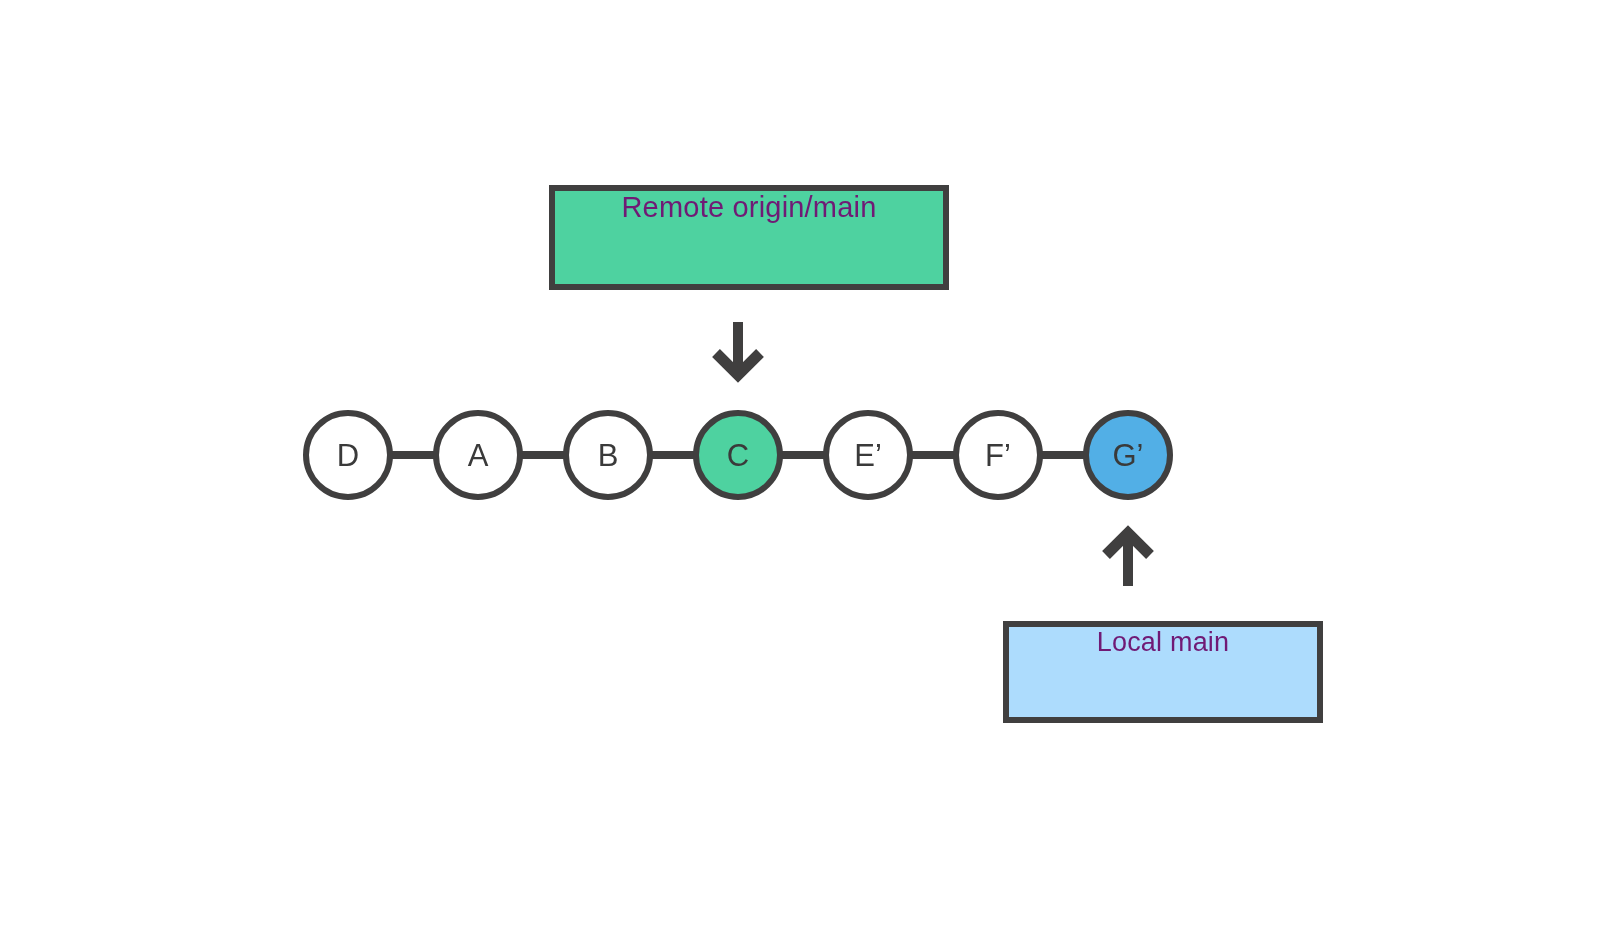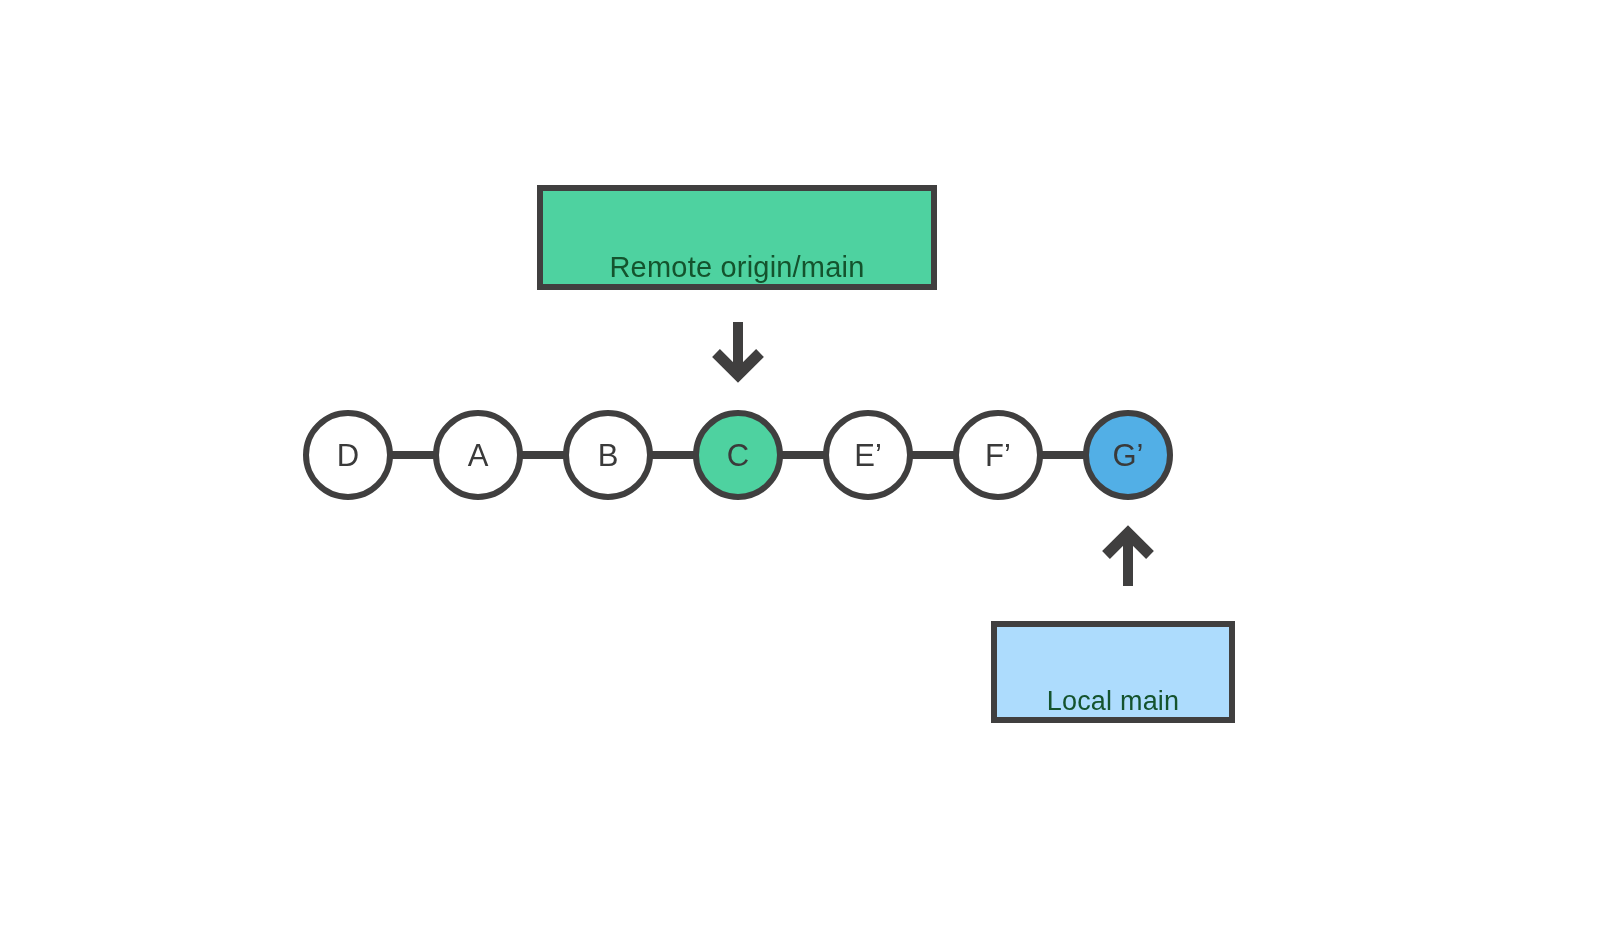--- a/index.html
+++ b/index.html
@@ -22,37 +22,38 @@
     width: 1600px;
     height: 929px;
   }
 
   
   .label-box {
     position: absolute;
     box-sizing: border-box;
     border: 6px solid #403F3F;
     display: flex;
-    align-items: flex-end;
+    align-items: flex-start;
     justify-content: center;
-    color: #14532d;
+    color: #701a75;
     letter-spacing: 0.2px;
+    margin-left: 12px;
   }
   #remote-box {
     left: 537px;
     top: 185px;
     width: 400px;
     height: 105px;
     background: #4ED2A0;
     font-size: 29px;
   }
   #local-box {
     left: 991px;
     top: 621px;
-    width: 244px;
+    width: 320px;
     height: 102px;
     background: #ADDCFD;
     font-size: 27px;
   }
 
   
   #chain {
     position: absolute;
     left: 0;
     top: 0;

